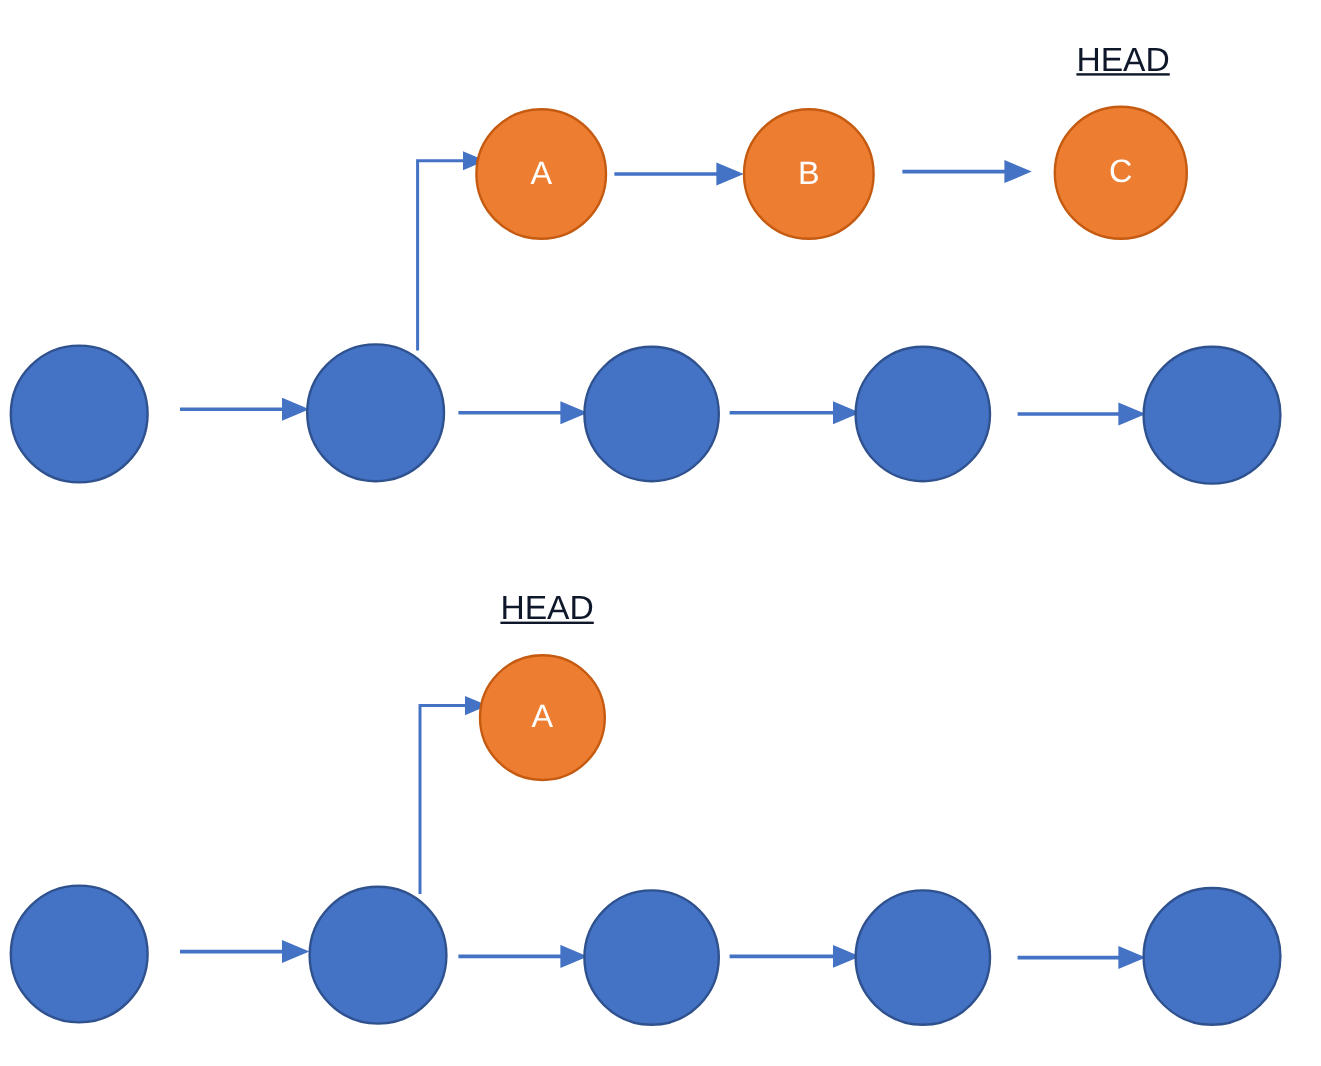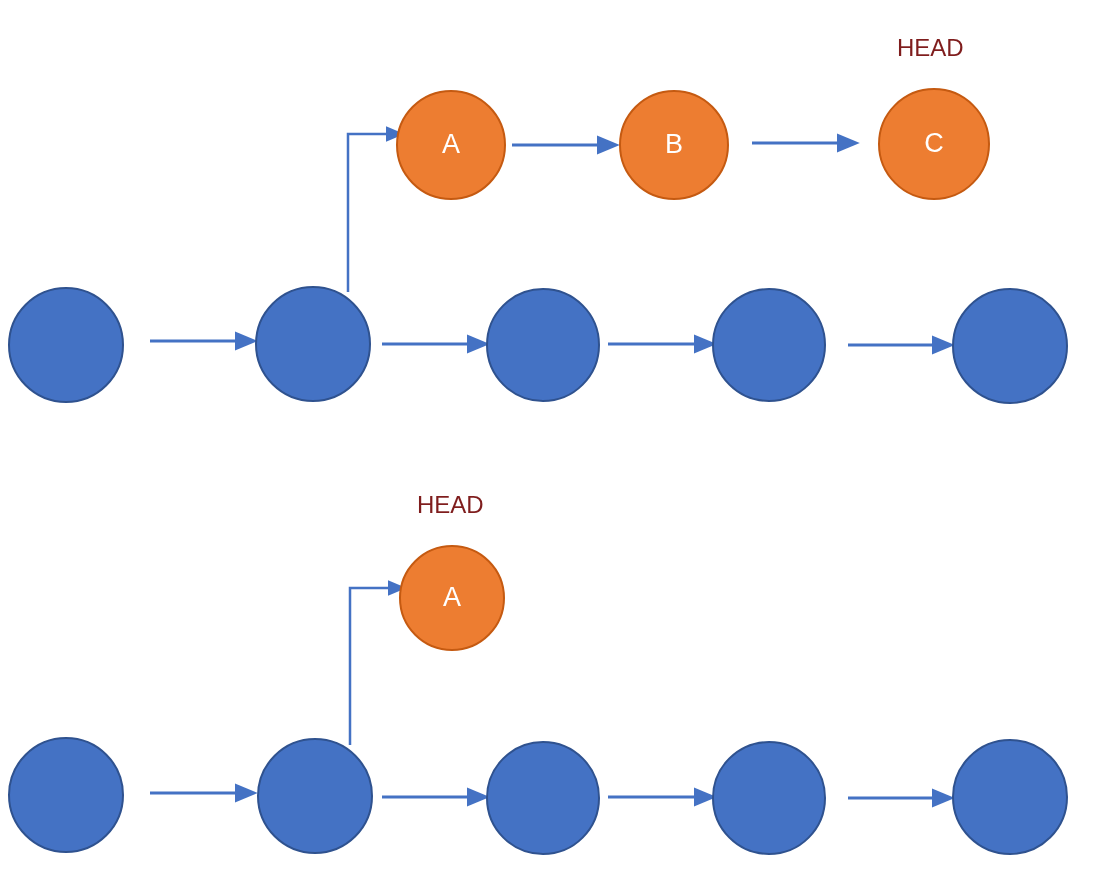--- a/index.html
+++ b/index.html
@@ -37,25 +37,26 @@
   .node-orange {
     background: #ED7D31;
     border: 2px solid #C55A11;
   }
   .node-label {
     display: block;
     transform: translateY(-1px);
   }
   .head-label {
     position: absolute;
-    color: #7f1d1d;
-    font-size: 24px;
+    color: #0f172a;
+    font-size: 28px;
     font-family: "Liberation Sans", sans-serif;
     white-space: nowrap;
     user-select: none;
+    text-decoration: underline;
   }
   .edge-layer {
     position: absolute;
     left: 0;
     top: 0;
     width: 1101px;
     height: 888px;
     pointer-events: none;
   }
 </style>

